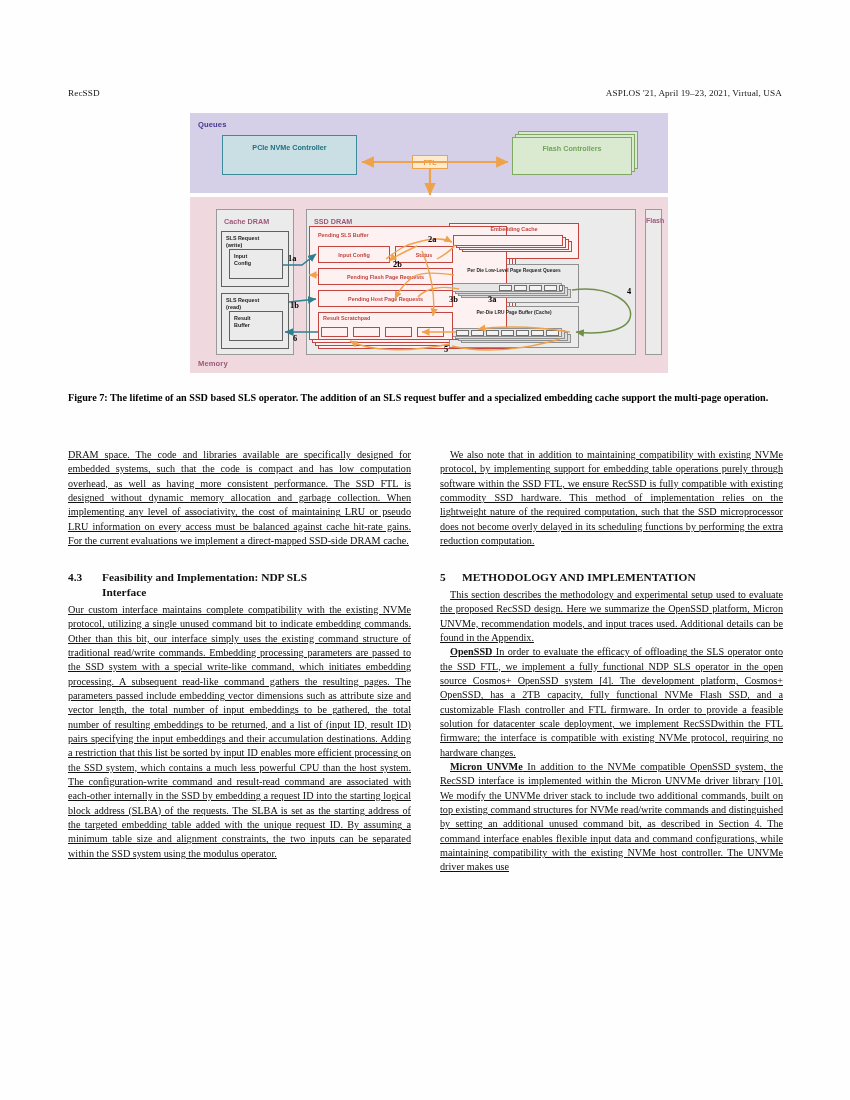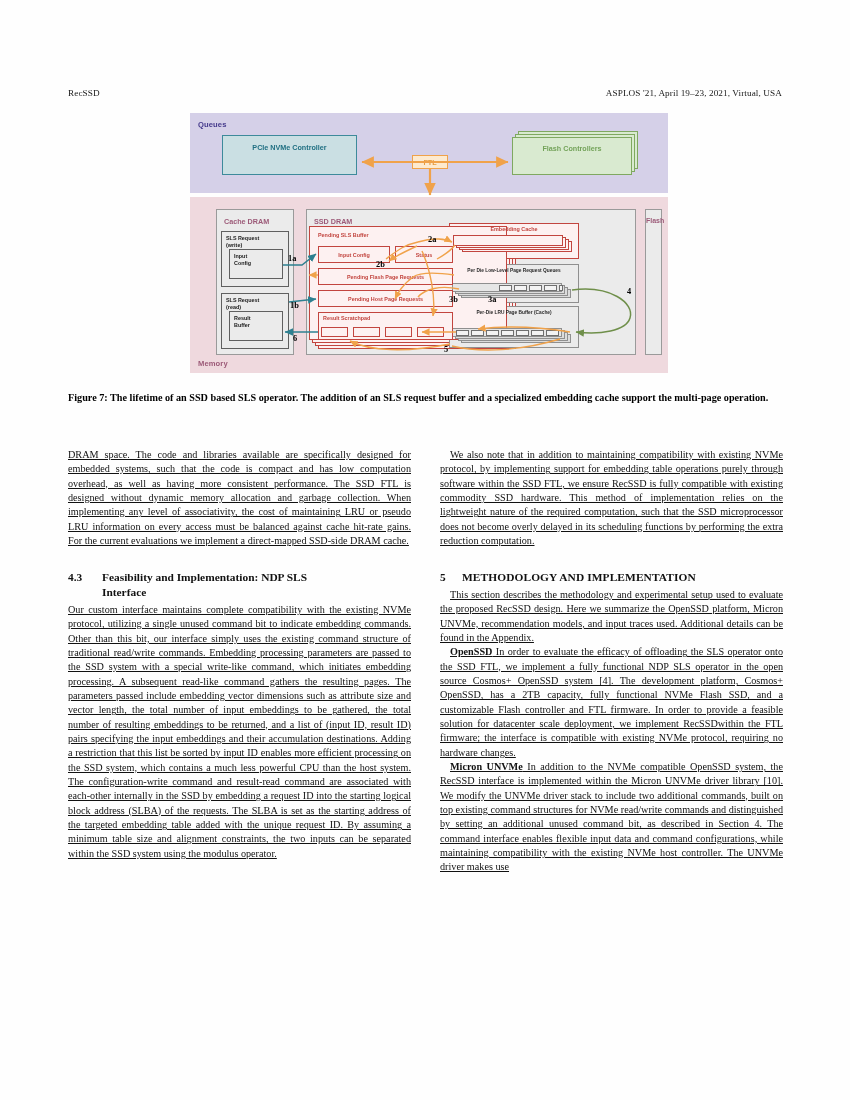--- a/index.html
+++ b/index.html
@@ -536,21 +536,21 @@
         </g>
 
         <g stroke="#6f8f4a" stroke-width="1.5" fill="none">
           <path d="M382,177 C420,172 445,190 440,205 C436,218 410,222 386,219" marker-end="url(#ar-gr)"></path>
         </g>
       </svg>
 
       <div class="step" style="left:98px; top:141px;">1a</div>
       <div class="step" style="left:100px; top:188px;">1b</div>
       <div class="step" style="left:238px; top:122px;">2a</div>
-      <div class="step" style="left:186px; top:147px;">2b</div>
+      <div class="step" style="left:203px; top:147px;">2b</div>
       <div class="step" style="left:298px; top:182px;">3a</div>
       <div class="step" style="left:259px; top:182px;">3b</div>
       <div class="step" style="left:437px; top:174px;">4</div>
       <div class="step" style="left:254px; top:232px;">5</div>
       <div class="step" style="left:103px; top:221px;">6</div>
     </div>
   </div>
 
   <div class="caption">Figure 7: The lifetime of an SSD based SLS operator. The addition of an SLS request buffer and a specialized embedding cache support the multi-page operation.</div>
 

